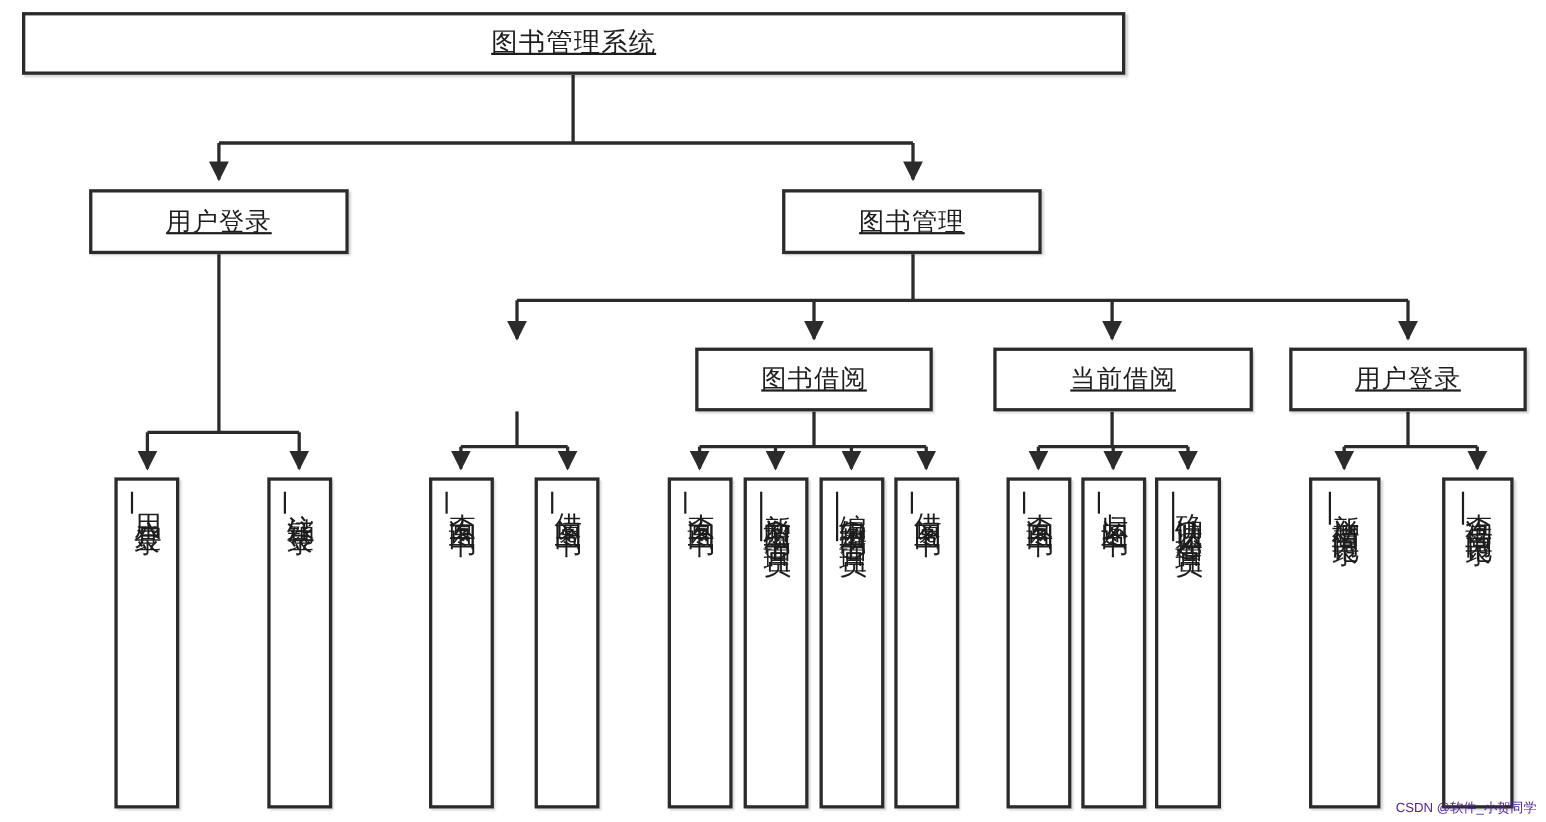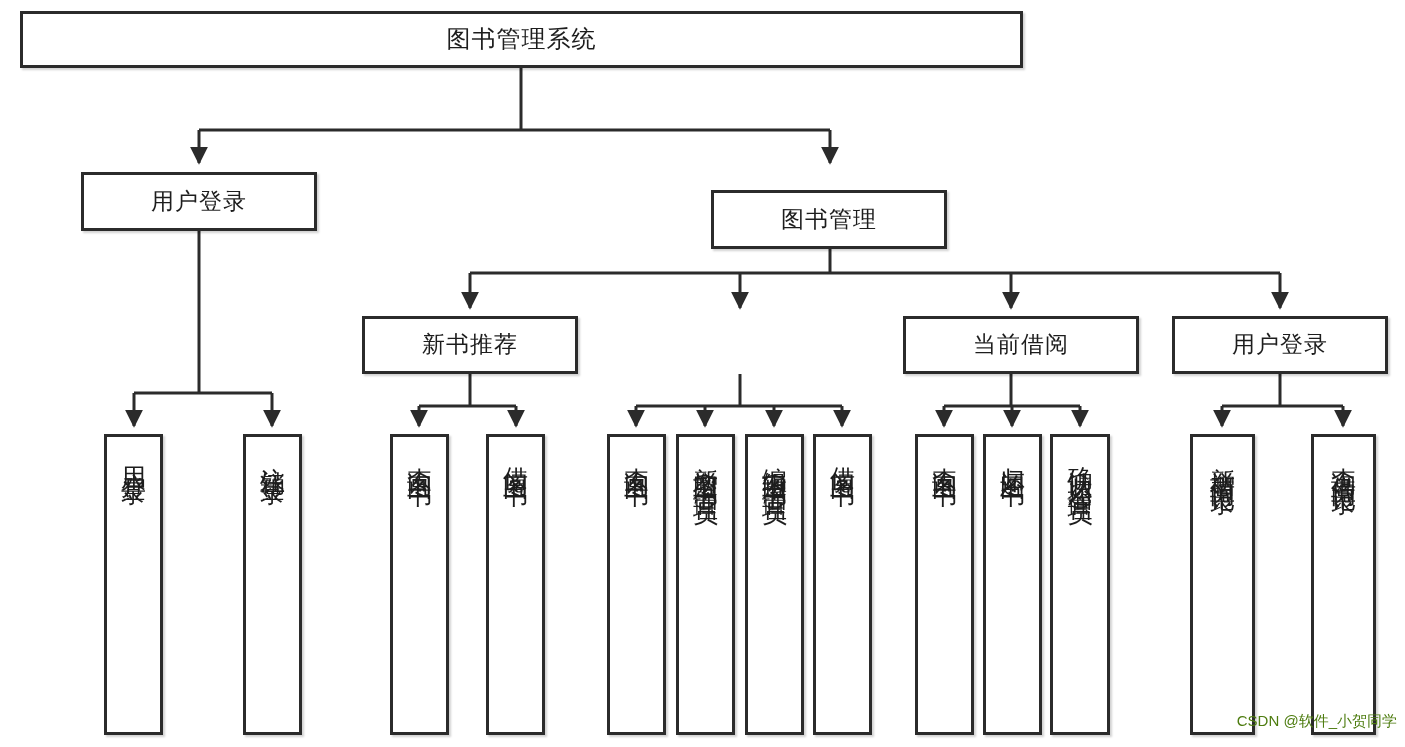--- a/index.html
+++ b/index.html
@@ -16,20 +16,21 @@
     position:absolute;
     box-sizing:border-box;
     background:#ffffff;
     border:3px solid #2b2b2b;
     display:flex;
     align-items:center;
     justify-content:center;
     color:#1d1d1d;
     z-index:2;
     box-shadow:2px 2px 2px rgba(0,0,0,0.18);
+    text-decoration:underline;
   }
   .node .label{
     font-size:23px;
     letter-spacing:1px;
     line-height:1.1;
     white-space:nowrap;
   }
   .node.root .label{font-size:24px;}
   .node.leaf{
     align-items:flex-start;
@@ -39,23 +40,23 @@
   .node.leaf .label{
     writing-mode:vertical-rl;
     text-orientation:upright;
     font-size:25px;
     letter-spacing:5px;
     line-height:1;
     white-space:normal;
   }
   .watermark{
     position:absolute;
-    right:8px;bottom:16px;
-    font-size:15px;
-    color:#4d7c0f;
+    right:8px;bottom:4px;
+    font-size:12px;
+    color:#4c1d95;
     z-index:5;
     white-space:nowrap;
   }
 </style>
 </head>
 <body>
 
 <div id="canvas">
 
   <svg id="wires" viewBox="0 0 1405 747">
@@ -108,26 +109,26 @@
     </g>
   </svg>
 
   <div class="node root" style="left:20px;top:11px;width:1003px;height:57px;">
     <span class="label">图书管理系统</span>
   </div>
 
   <div class="node" style="left:81px;top:172px;width:236px;height:59px;">
     <span class="label">用户登录</span>
   </div>
-  <div class="node" style="left:711px;top:190px;width:236px;height:59px;">
+  <div class="node" style="left:711px;top:172px;width:236px;height:59px;">
     <span class="label">图书管理</span>
   </div>
 
-  <div class="node" style="left:362px;top:316px;width:216px;height:58px;">
-    <span class="label">新书推荐</span>
+  <div class="node" style="left:632px;top:316px;width:216px;height:58px;">
+    <span class="label">图书借阅</span>
   </div>
   <div class="node" style="left:903px;top:316px;width:236px;height:58px;">
     <span class="label">当前借阅</span>
   </div>
   <div class="node" style="left:1172px;top:316px;width:216px;height:58px;">
     <span class="label">用户登录</span>
   </div>
 
   <div class="node leaf" style="left:104px;top:434px;width:59px;height:301px;">
     <span class="label">用户登录</span>

